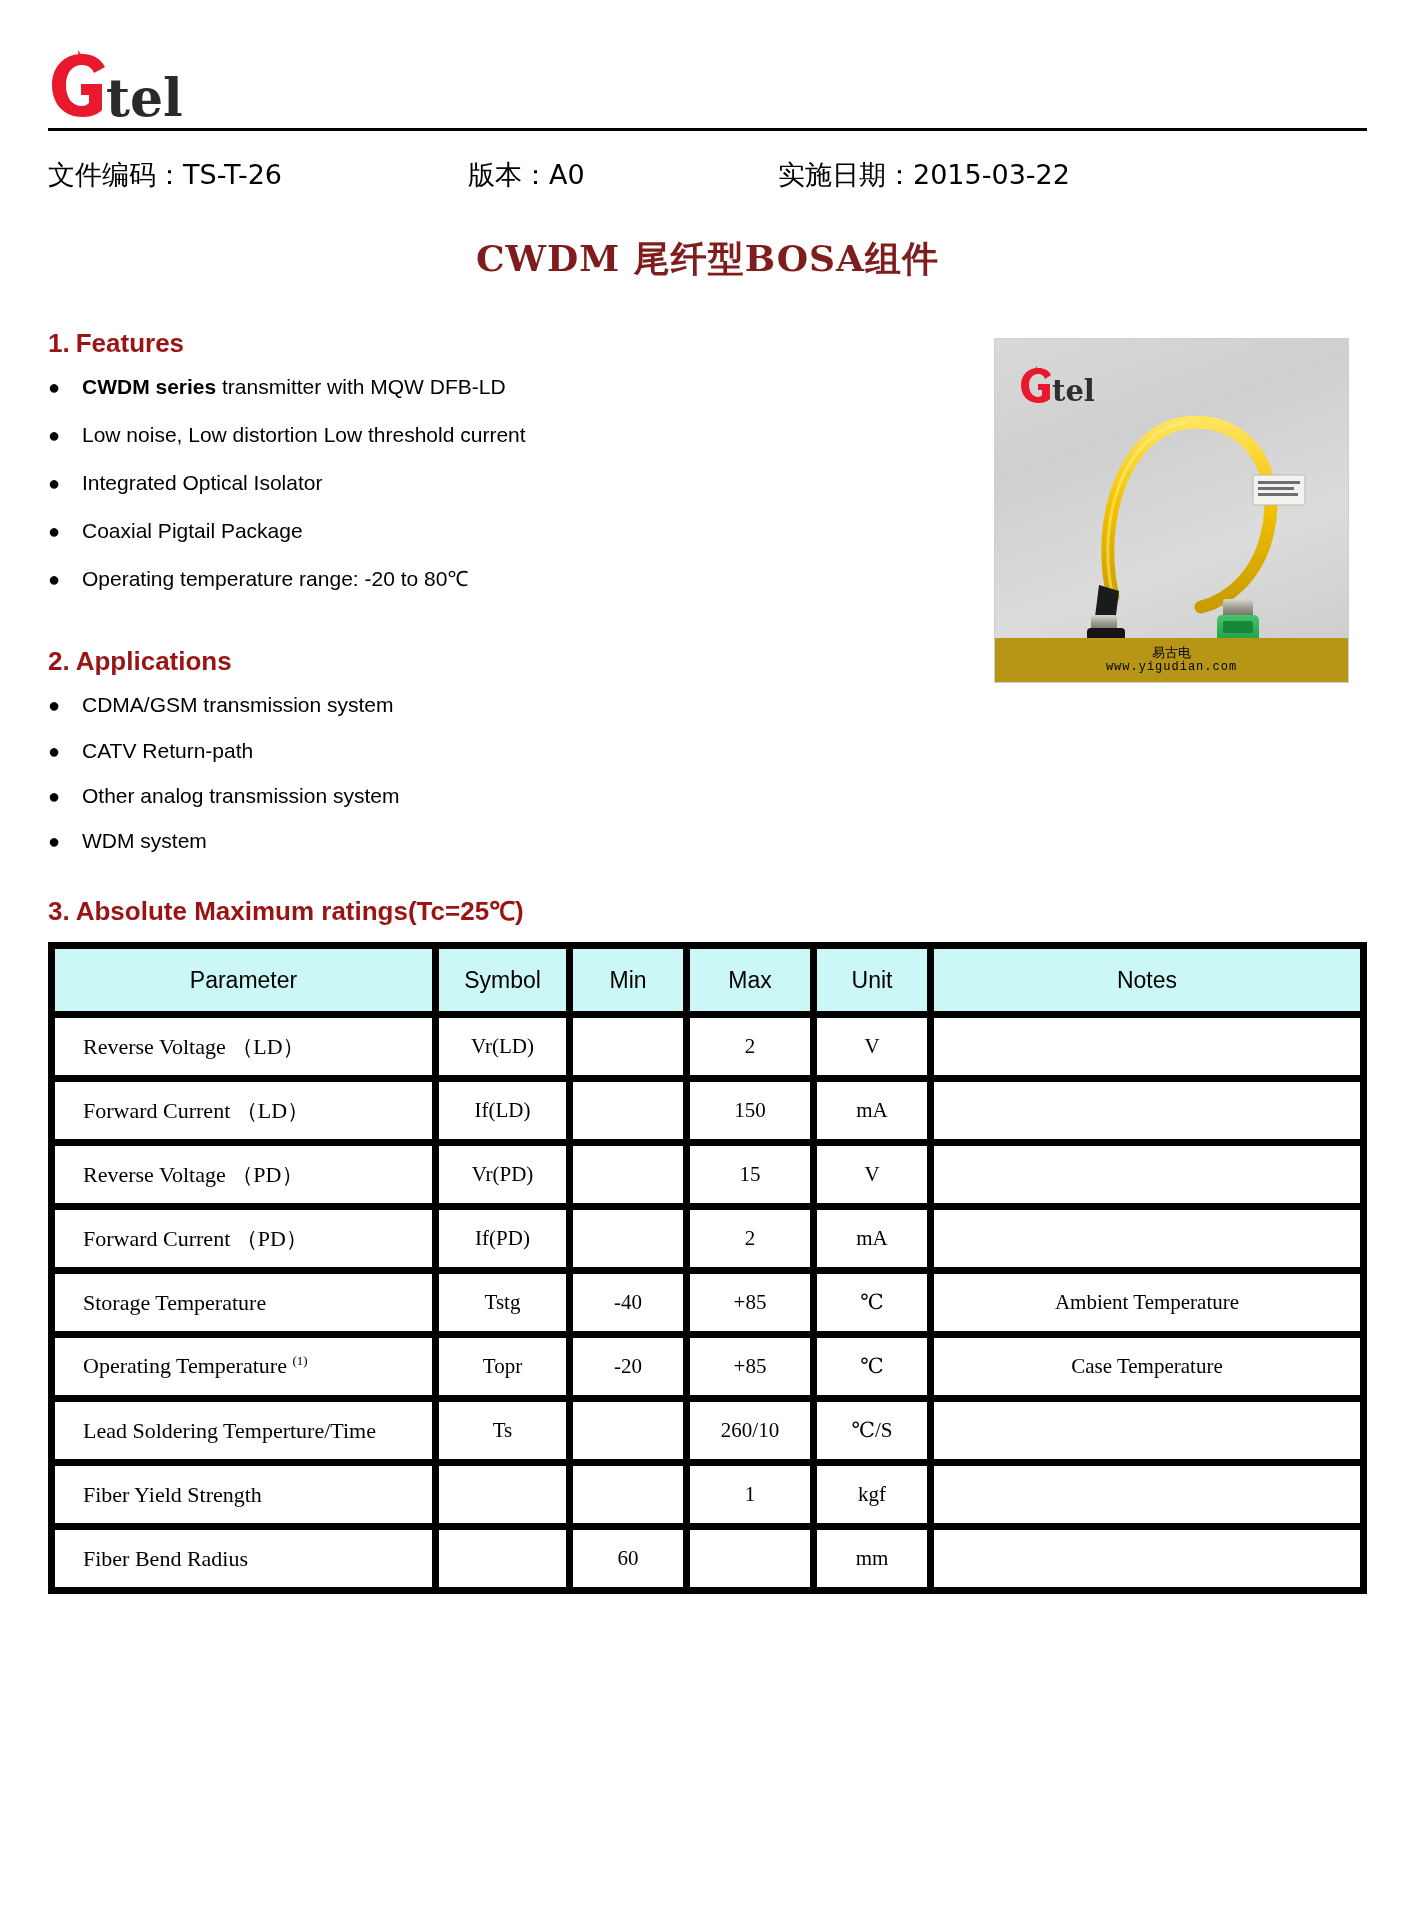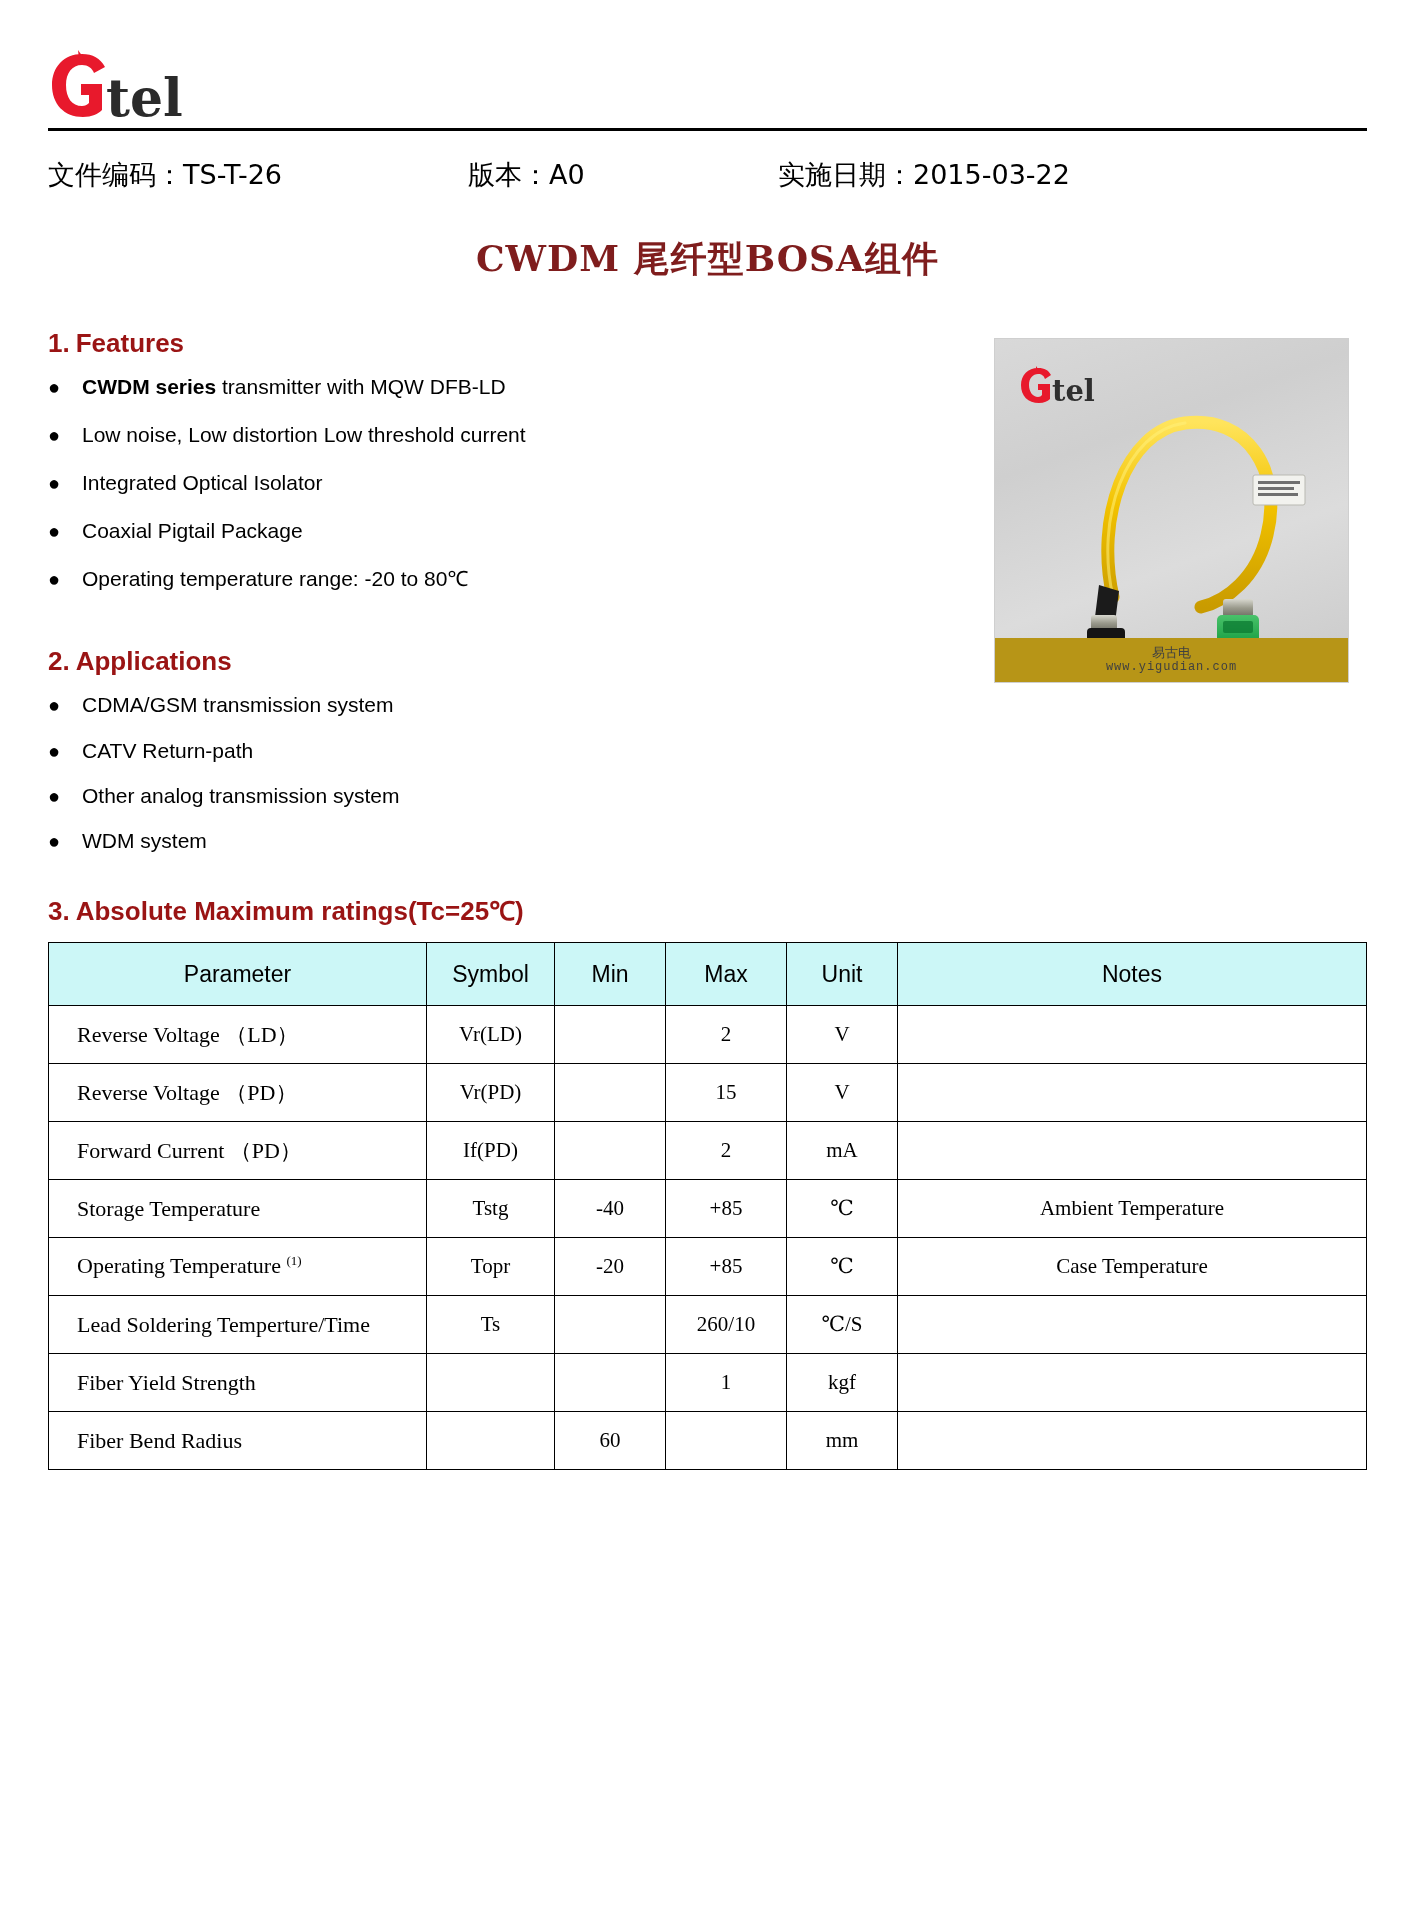--- a/index.html
+++ b/index.html
@@ -67,33 +67,33 @@
   
   .photo{
     position:absolute;top:10px;right:18px;width:355px;height:345px;
     border:1px solid #cfcfcf;box-sizing:border-box;overflow:hidden;
     background:linear-gradient(160deg,#d9d9d9 0%,#cfcfcf 30%,#dcdcdc 62%,#c9c9c9 100%);
   }
   .photo .wm{position:absolute;top:26px;left:24px;}
   .photo .cap{
     position:absolute;left:0;right:0;bottom:0;height:44px;background:#b79517;
     display:flex;flex-direction:column;align-items:center;justify-content:center;
-    color:#404040;
+    color:#000000;
   }
   .photo .cap .cn{font-size:13px;font-family:"DejaVu Sans","Liberation Sans",sans-serif;line-height:1.1;}
   .photo .cap .url{font-size:12px;font-family:"Liberation Mono",monospace;line-height:1.2;letter-spacing:1px;}
 
   
   h2.sec.ratings{margin-top:4px;}
   table.ratings{
     border-collapse:collapse;width:100%;margin-top:14px;
     font-family:"Liberation Serif","DejaVu Serif",serif;
   }
   table.ratings th,table.ratings td{
-    border:1px solid #000000;text-align:center;vertical-align:middle;
+    border:7px solid #000000;text-align:center;vertical-align:middle;
     height:55px;font-size:21px;font-weight:normal;
   }
   table.ratings thead th{
     background:#ccf7f7;font-size:23px;height:60px;
     font-family:"Liberation Sans",sans-serif;
   }
   table.ratings td.param{text-align:left;padding-left:28px;font-size:22px;}
   .col-param{width:375px;}
   .col-symbol{width:125px;}
   .col-min{width:108px;}
@@ -251,20 +251,28 @@
     <tbody>
       <tr>
         <td class="param"><span>Reverse Voltage （LD）</span></td>
         <td>Vr(LD)</td>
         <td></td>
         <td>2</td>
         <td>V</td>
         <td></td>
       </tr>
       <tr>
+        <td class="param"><span>Forward Current （LD）</span></td>
+        <td>If(LD)</td>
+        <td></td>
+        <td>150</td>
+        <td>mA</td>
+        <td></td>
+      </tr>
+      <tr>
         <td class="param"><span>Reverse Voltage （PD）</span></td>
         <td>Vr(PD)</td>
         <td></td>
         <td>15</td>
         <td>V</td>
         <td></td>
       </tr>
       <tr>
         <td class="param"><span>Forward Current （PD）</span></td>
         <td>If(PD)</td>

